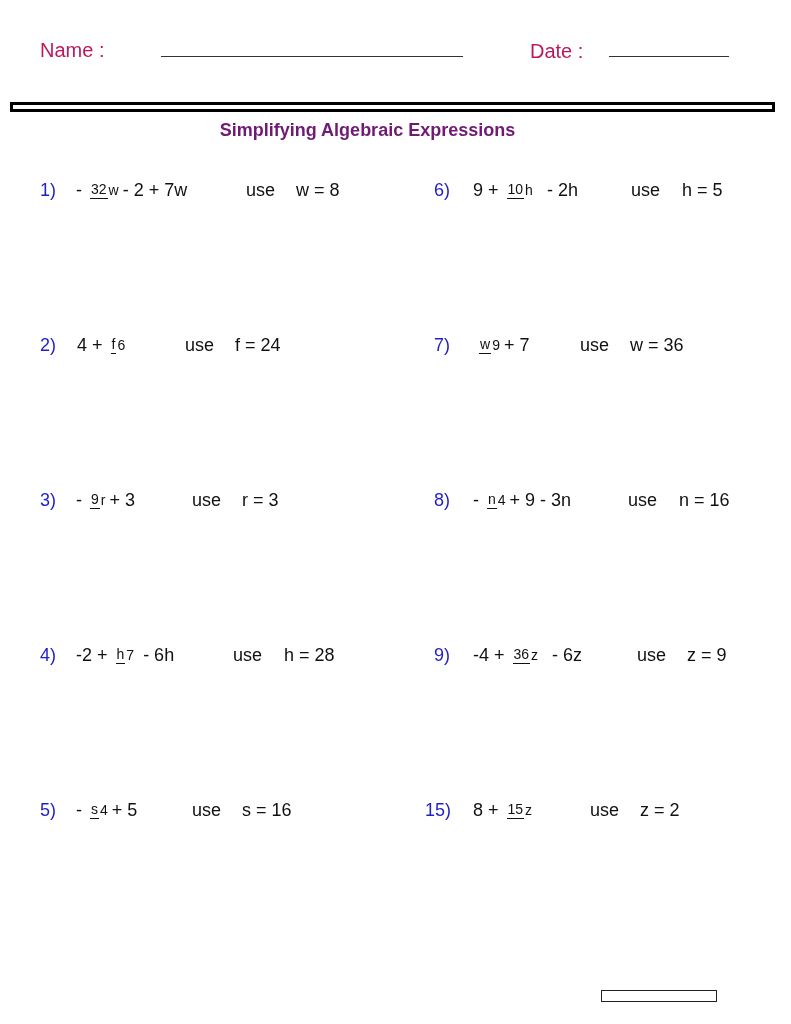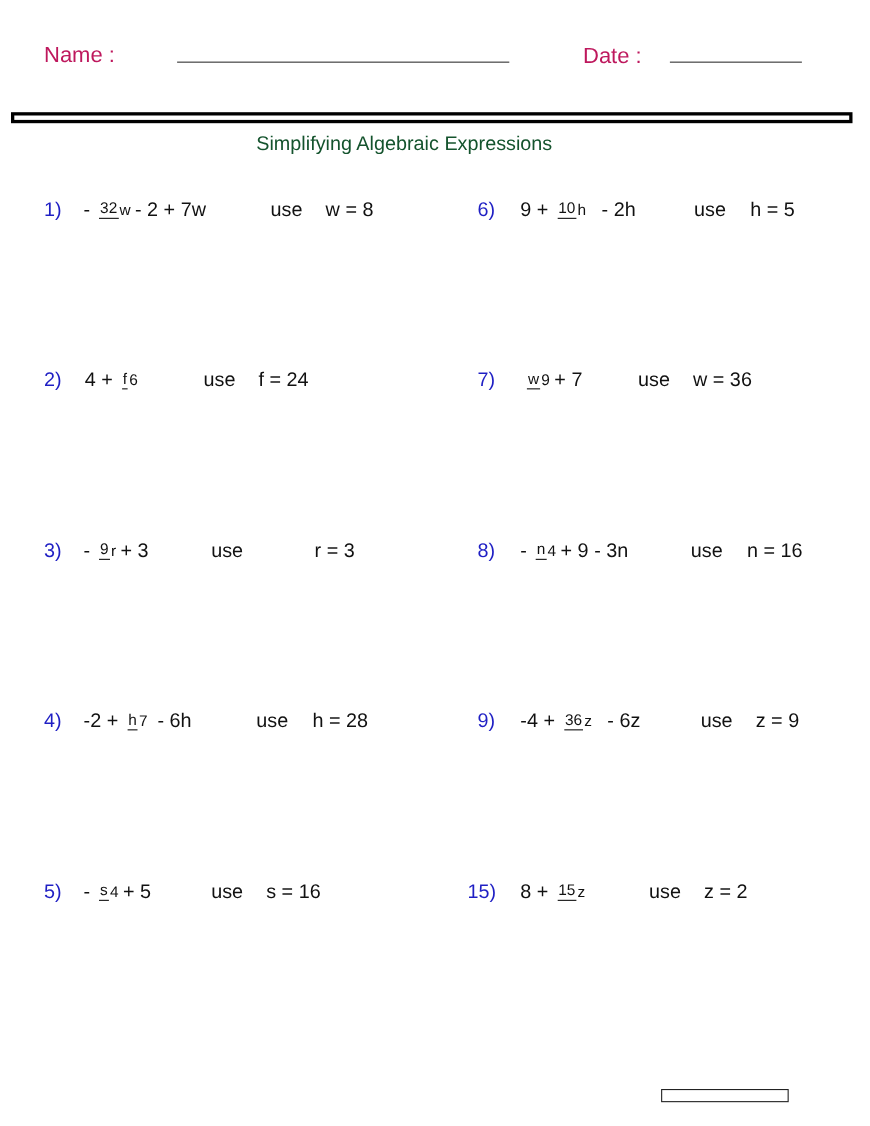--- a/index.html
+++ b/index.html
@@ -38,22 +38,22 @@
       background: #fff;
     }
 
     
     .title {
       left: 0;
       width: 735px;
       top: 118px;
       text-align: center;
       font-size: 18px;
-      font-weight: normal;
-      color: #14532d;
+      font-weight: bold;
+      color: #701a75;
       line-height: 24px;
     }
 
     
     .problem {
       height: 48px;
       display: flex;
       align-items: center;
       font-size: 18px;
       line-height: 20px;
@@ -142,21 +142,21 @@
   <span class="num">3)</span>
   <span class="expr" style="left:36px;">
     <span>- </span>
     <span class="frac">
       <span class="top">9</span>
       <span class="bot">r</span>
     </span>
     <span>+ 3</span>
   </span>
   <span class="use" style="left:152px;">use</span>
-  <span class="use" style="left:202px;margin-left:44px;">r = 3</span>
+  <span class="use" style="left:202px;">r = 3</span>
 </div>
 
 <div class="abs problem" style="left:40px; top:631px; width:340px;">
   <span class="num">4)</span>
   <span class="expr" style="left:36px;">
     <span>-2 + </span>
     <span class="frac">
       <span class="top">h</span>
       <span class="bot">7</span>
     </span>

